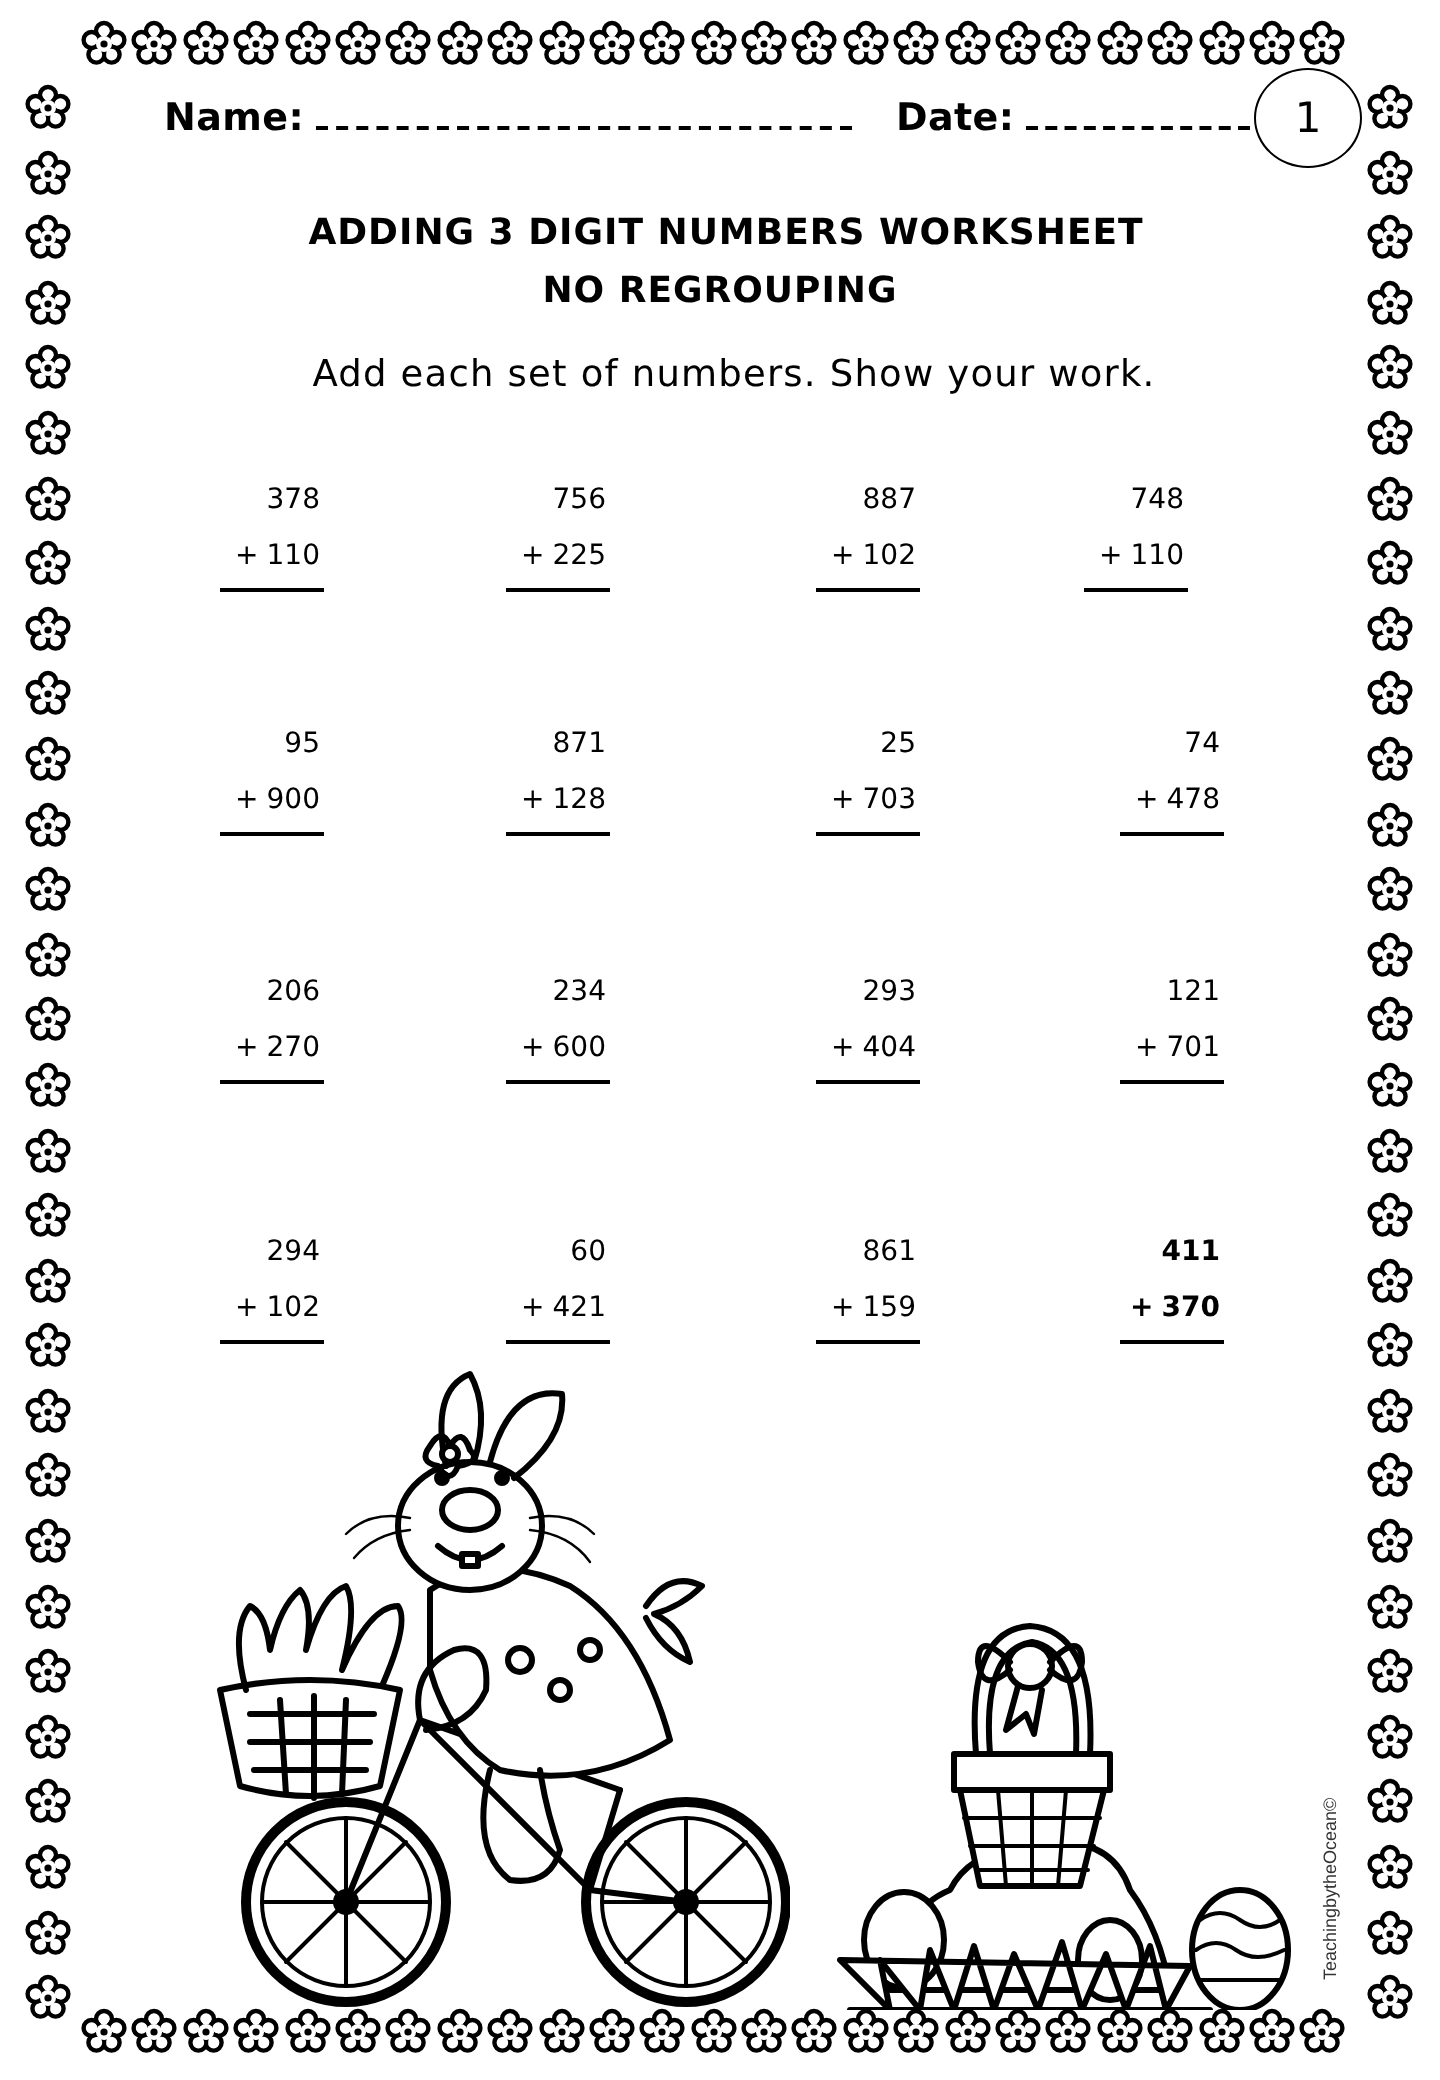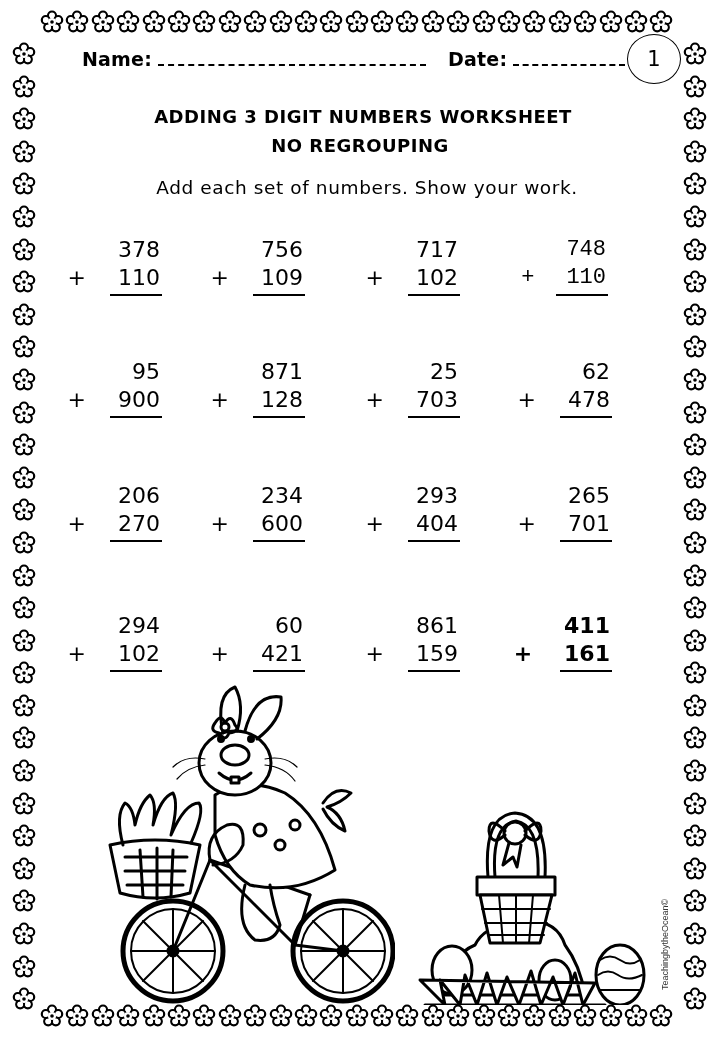--- a/index.html
+++ b/index.html
@@ -21,25 +21,25 @@
     #name-blank { width: 268px; margin-right: 22px; }
     #date-blank { width: 112px; }
 
     .page-circle { position: absolute; left: 627px; top: 34px; width: 52px; height: 48px; border: 1.6px solid #000; border-radius: 50%; display: flex; align-items: center; justify-content: center; font-size: 21px; }
 
     .title { position: absolute; left: 0; width: 720px; text-align: center; font-weight: bold; font-size: 18px; letter-spacing: 0.5px; }
     #title-1 { top: 106px; left: 3px; }
     #title-2 { top: 135px; }
     .instructions { position: absolute; top: 177px; left: 0; width: 734px; text-align: center; font-size: 18.5px; letter-spacing: 0.6px; }
 
-    .problem { position: absolute; width: 90px; font-size: 22px; line-height: 28px; }
+    .problem { position: absolute; width: 90px; font-size: 14px; line-height: 28px; }
     .problem .top { text-align: right; padding-right: 2px; }
     .problem .bottom { display: flex; justify-content: flex-end; align-items: baseline; }
     .problem .plus { margin-right: 4px; }
-    .problem .addend { text-align: left; padding-right: 2px; margin-left: 28px; }
+    .problem .addend { text-align: left; padding-right: 2px; }
     .problem .line { position: absolute; height: 2px; background: #000; width: 52px; right: 0; }
 
     .illustration { position: absolute; }
     .watermark { position: absolute; left: 660px; top: 990px; transform: rotate(-90deg); transform-origin: left top; font-size: 9px; color: #333; white-space: nowrap; font-family: "Liberation Sans", sans-serif; }
   </style>
 </head>
 <body>
 
 <div id="border-top" class="border-row">
     <span class="flower">
@@ -2265,33 +2265,33 @@
       <div class="bottom">
         <span class="plus">+</span>
         <span class="addend">110</span>
       </div>
       <div class="line" style="top:58px"></div>
     </div>
     <div class="problem" style="left: 215px; top: 236px;">
       <div class="top">756</div>
       <div class="bottom">
         <span class="plus">+</span>
-        <span class="addend">109</span>
+        <span class="addend">225</span>
       </div>
       <div class="line" style="top:58px"></div>
     </div>
     <div class="problem" style="left: 370px; top: 236px;">
-      <div class="top">717</div>
+      <div class="top">887</div>
       <div class="bottom">
         <span class="plus">+</span>
         <span class="addend">102</span>
       </div>
       <div class="line" style="top:58px"></div>
     </div>
-    <div class="problem" style="left: 518px; top: 236px; font-family: Liberation Mono, monospace;">
+    <div class="problem" style="left: 504px; top: 236px;">
       <div class="top">748</div>
       <div class="bottom">
         <span class="plus">+</span>
         <span class="addend">110</span>
       </div>
       <div class="line" style="top:58px"></div>
     </div>
     <div class="problem" style="left: 72px; top: 358px;">
       <div class="top">95</div>
       <div class="bottom">
@@ -2310,21 +2310,21 @@
     </div>
     <div class="problem" style="left: 370px; top: 358px;">
       <div class="top">25</div>
       <div class="bottom">
         <span class="plus">+</span>
         <span class="addend">703</span>
       </div>
       <div class="line" style="top:58px"></div>
     </div>
     <div class="problem" style="left: 522px; top: 358px;">
-      <div class="top">62</div>
+      <div class="top">74</div>
       <div class="bottom">
         <span class="plus">+</span>
         <span class="addend">478</span>
       </div>
       <div class="line" style="top:58px"></div>
     </div>
     <div class="problem" style="left: 72px; top: 482px;">
       <div class="top">206</div>
       <div class="bottom">
         <span class="plus">+</span>
@@ -2342,21 +2342,21 @@
     </div>
     <div class="problem" style="left: 370px; top: 482px;">
       <div class="top">293</div>
       <div class="bottom">
         <span class="plus">+</span>
         <span class="addend">404</span>
       </div>
       <div class="line" style="top:58px"></div>
     </div>
     <div class="problem" style="left: 522px; top: 482px;">
-      <div class="top">265</div>
+      <div class="top">121</div>
       <div class="bottom">
         <span class="plus">+</span>
         <span class="addend">701</span>
       </div>
       <div class="line" style="top:58px"></div>
     </div>
     <div class="problem" style="left: 72px; top: 612px;">
       <div class="top">294</div>
       <div class="bottom">
         <span class="plus">+</span>
@@ -2377,21 +2377,21 @@
       <div class="bottom">
         <span class="plus">+</span>
         <span class="addend">159</span>
       </div>
       <div class="line" style="top:58px"></div>
     </div>
     <div class="problem" style="left: 522px; top: 612px; font-weight: bold;">
       <div class="top">411</div>
       <div class="bottom">
         <span class="plus">+</span>
-        <span class="addend">161</span>
+        <span class="addend">370</span>
       </div>
       <div class="line" style="top:58px"></div>
     </div>
   </div>
 
 <svg class="illustration" style="left:95px; top:685px;" width="300" height="320" viewBox="0 0 300 320">
   <g fill="none" stroke="#000" stroke-width="3" stroke-linecap="round" stroke-linejoin="round">
 
     <circle cx="78" cy="266" r="50" stroke-width="5"></circle>
     <circle cx="78" cy="266" r="42" stroke-width="2"></circle>

